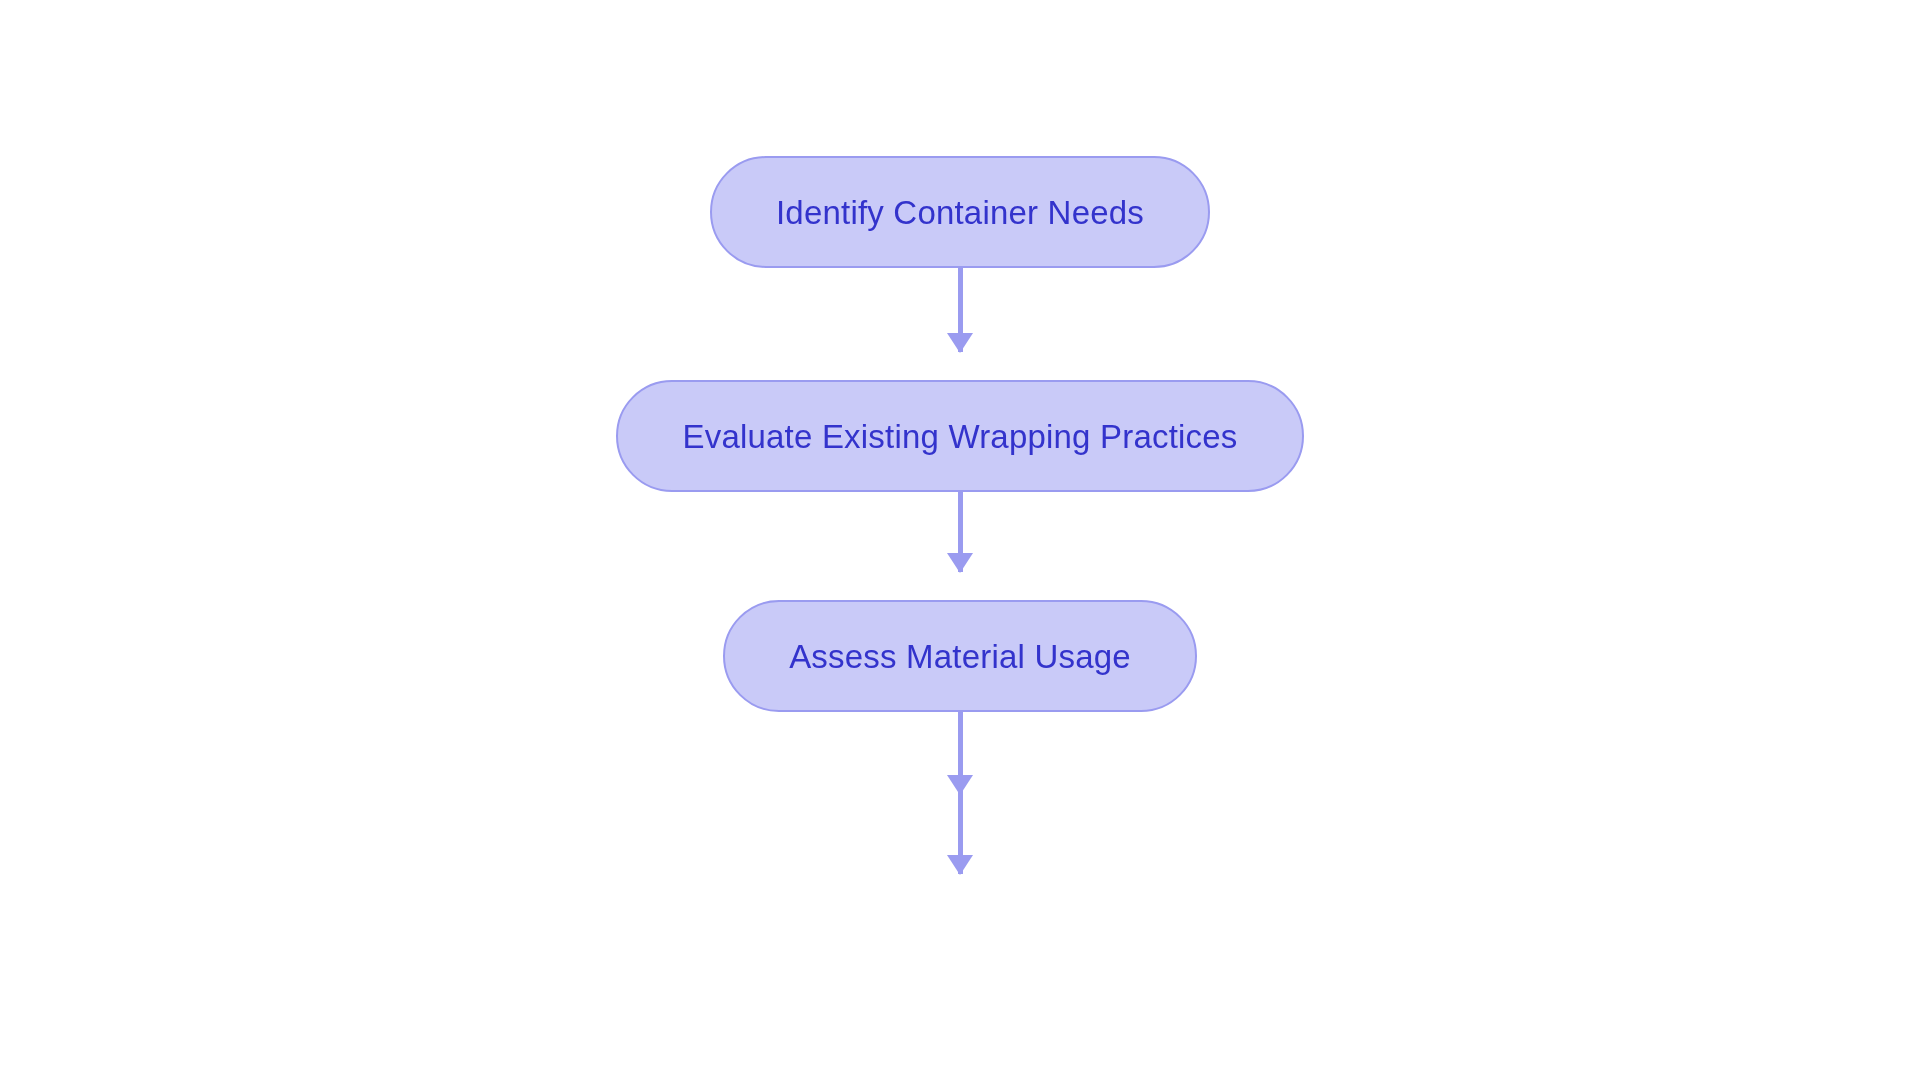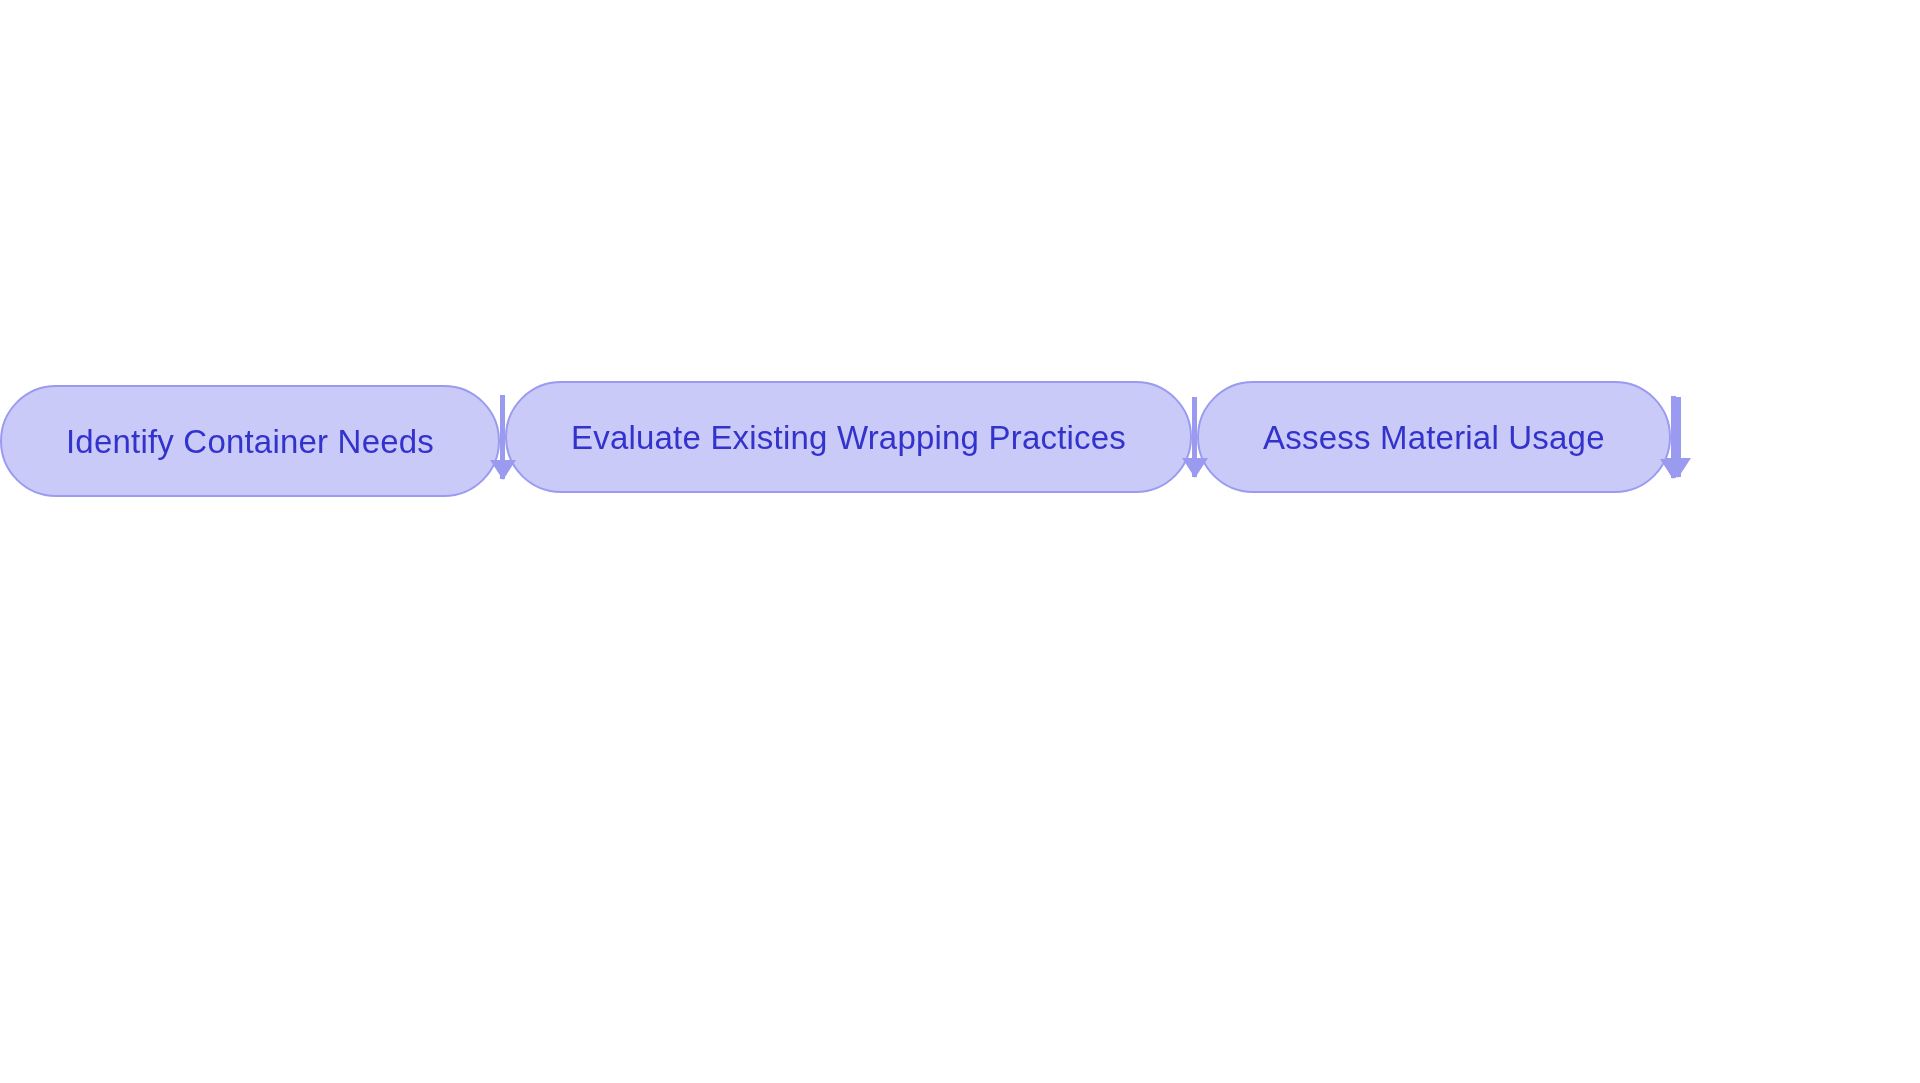--- a/index.html
+++ b/index.html
@@ -21,36 +21,37 @@
     background: #ffffff;
   }
 
   .flow-column {
     position: absolute;
     left: 0;
     top: 0;
     width: 1920px;
     height: 874px;
     display: flex;
-    flex-direction: row;
+    flex-direction: column;
     align-items: center;
-    justify-content: flex-start;
+    justify-content: flex-end;
   }
 
   .node {
     box-sizing: border-box;
     background: #c9caf8;
     border: 2px solid #9a9bf0;
     border-radius: 56px;
     height: 112px;
     display: flex;
     align-items: center;
     justify-content: center;
     padding: 0 64px;
     white-space: nowrap;
+    margin-top: 28px;
   }
 
   .node-label {
     color: #3333cc;
     font-size: 33px;
     font-weight: 400;
     letter-spacing: 0.2px;
     line-height: 1;
   }
 

